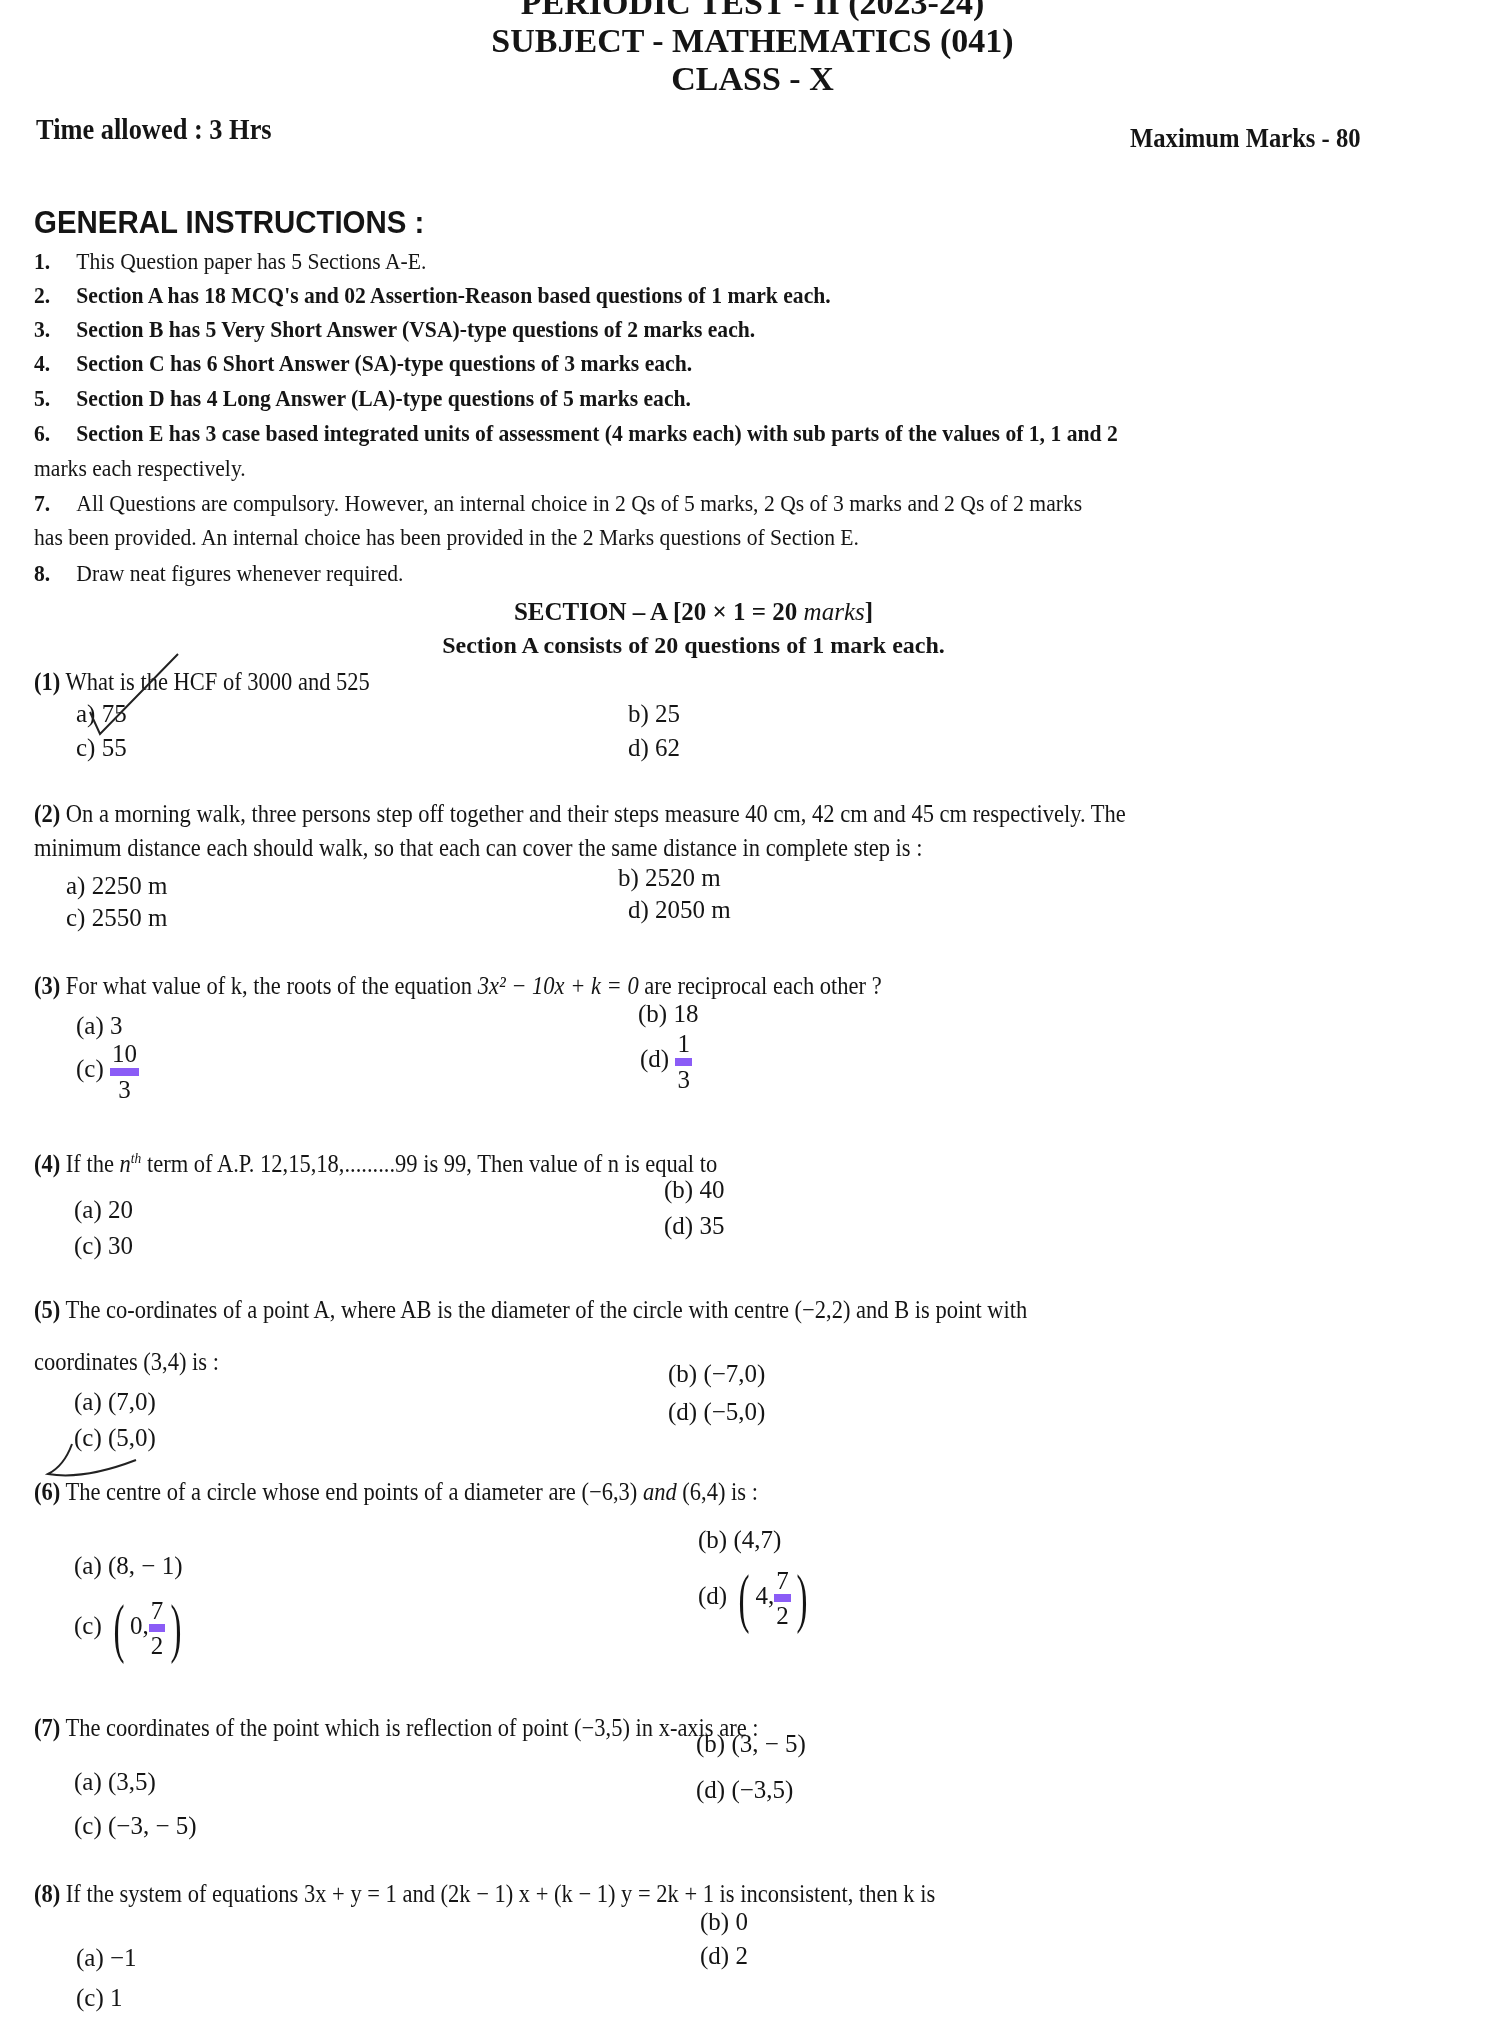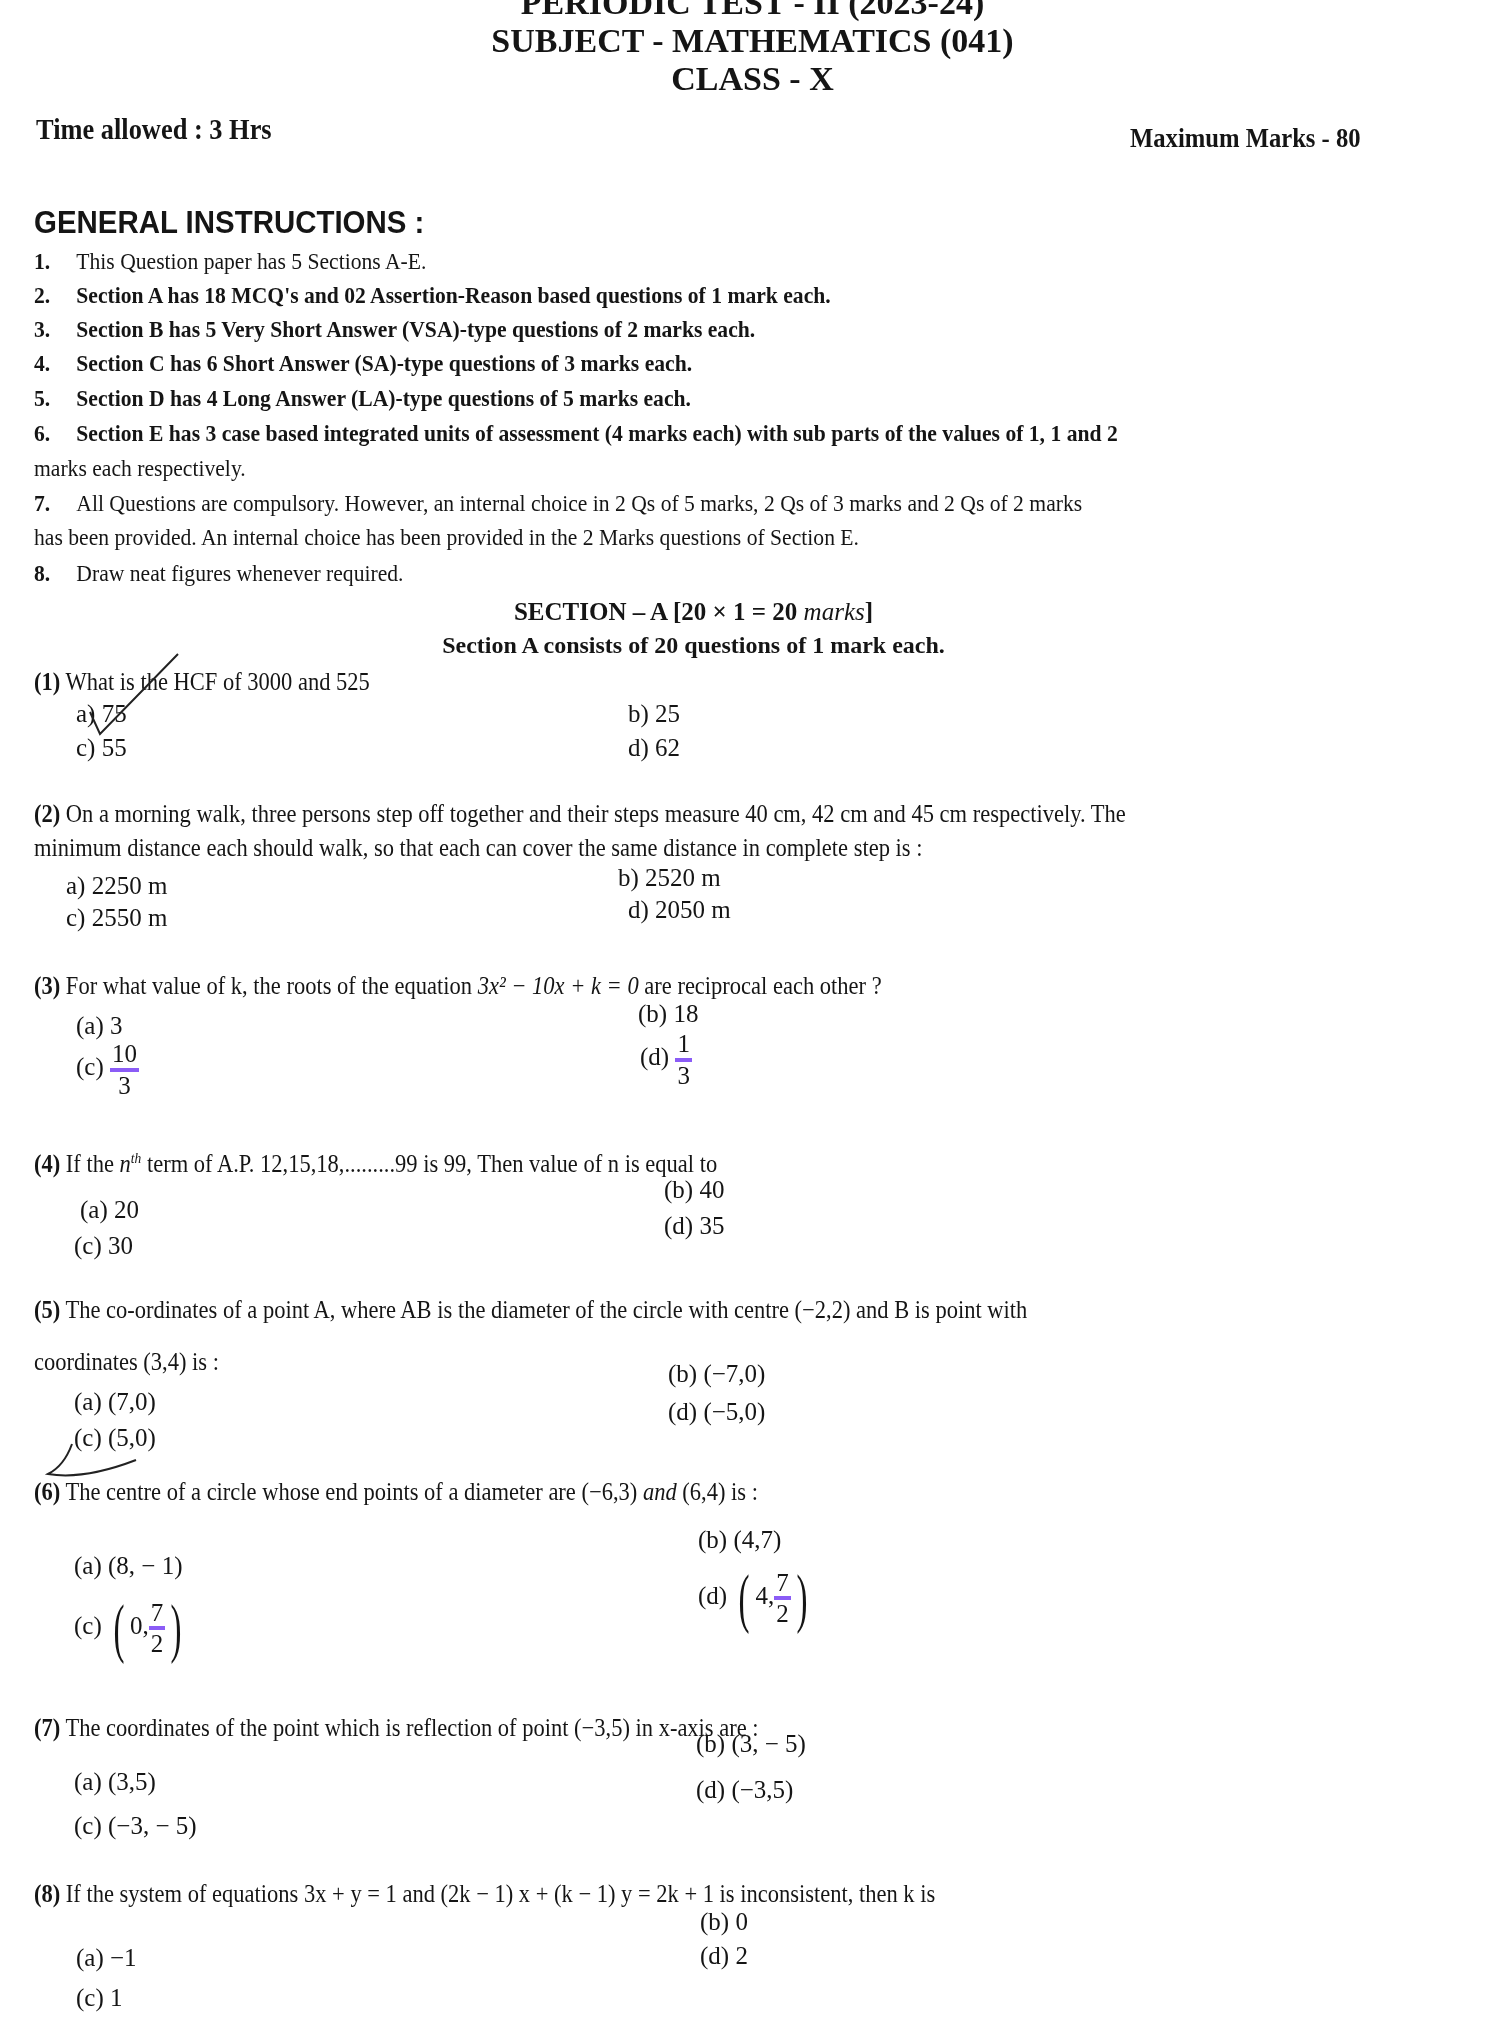--- a/index.html
+++ b/index.html
@@ -14,21 +14,21 @@
     .ins { font-size: 23.5px; transform: scaleX(0.92); transform-origin: left; }
     .ins .num { font-weight: bold; display: inline-block; width: 46px; }
     .ins b { font-weight: bold; }
     .sec { font-size: 25px; left: 0; width: 1387px; text-align: center; font-weight: bold; }
     .sec i { font-style: italic; font-weight: normal; }
     .q { font-size: 25px; transform: scaleX(0.9); transform-origin: left; }
     .q .qn { font-weight: bold; }
     .opt { font-size: 25px; }
     .frac { display: inline-block; vertical-align: middle; text-align: center; line-height: 1.1; }
     .frac span { display: block; }
-    .frac .top { border-bottom: 4px solid #8b5cf6; padding: 0 2px; }
+    .frac .top { border-bottom: 8px solid #8b5cf6; padding: 0 2px; }
     .paren { font-size: 66px; vertical-align: middle; font-weight: 200; transform: scaleX(0.5); display: inline-block; }
     sup { font-size: 15px; font-style: italic; }
   </style>
 </head>
 <body>
 
 <div class="abs title" style="top:-16px;">PERIODIC TEST - II (2023-24)</div>
 <div class="abs title" style="top:22px;">SUBJECT - MATHEMATICS (041)</div>
 <div class="abs title" style="top:60px;">CLASS - X</div>
 <div class="abs hdr" style="left:36px;top:112px;">Time allowed :  3 Hrs</div>
@@ -98,21 +98,21 @@
   <span class="frac"><span class="top">10</span><span>3</span></span>
 </div>
 <div class="abs opt" style="left:640px;top:1030px;">
   <span>(d)</span>
   <span class="frac"><span class="top">1</span><span>3</span></span>
 </div>
 
 <div class="abs q" style="left:34px;top:1150px;">
   <span class="qn">(4)</span> <span>If the </span><i>n</i><sup>th</sup><span> term of A.P. 12,15,18,.........99 is 99, Then value of n is equal to</span>
 </div>
-<div class="abs opt" style="left:80px;top:1196px;">(a) 20</div>
+<div class="abs opt" style="left:74px;top:1196px;">(a) 20</div>
 <div class="abs opt" style="left:664px;top:1176px;">(b) 40</div>
 <div class="abs opt" style="left:74px;top:1232px;">(c) 30</div>
 <div class="abs opt" style="left:664px;top:1212px;">(d) 35</div>
 
 <div class="abs q" style="left:34px;top:1296px;">
   <span class="qn">(5)</span> <span>The co-ordinates of a point A, where AB is the diameter of the circle with centre (−2,2) and B is point with</span>
 </div>
 <div class="abs q" style="left:34px;top:1348px;">coordinates (3,4) is :</div>
 <div class="abs opt" style="left:74px;top:1388px;">(a) (7,0)</div>
 <div class="abs opt" style="left:668px;top:1360px;">(b) (−7,0)</div>

